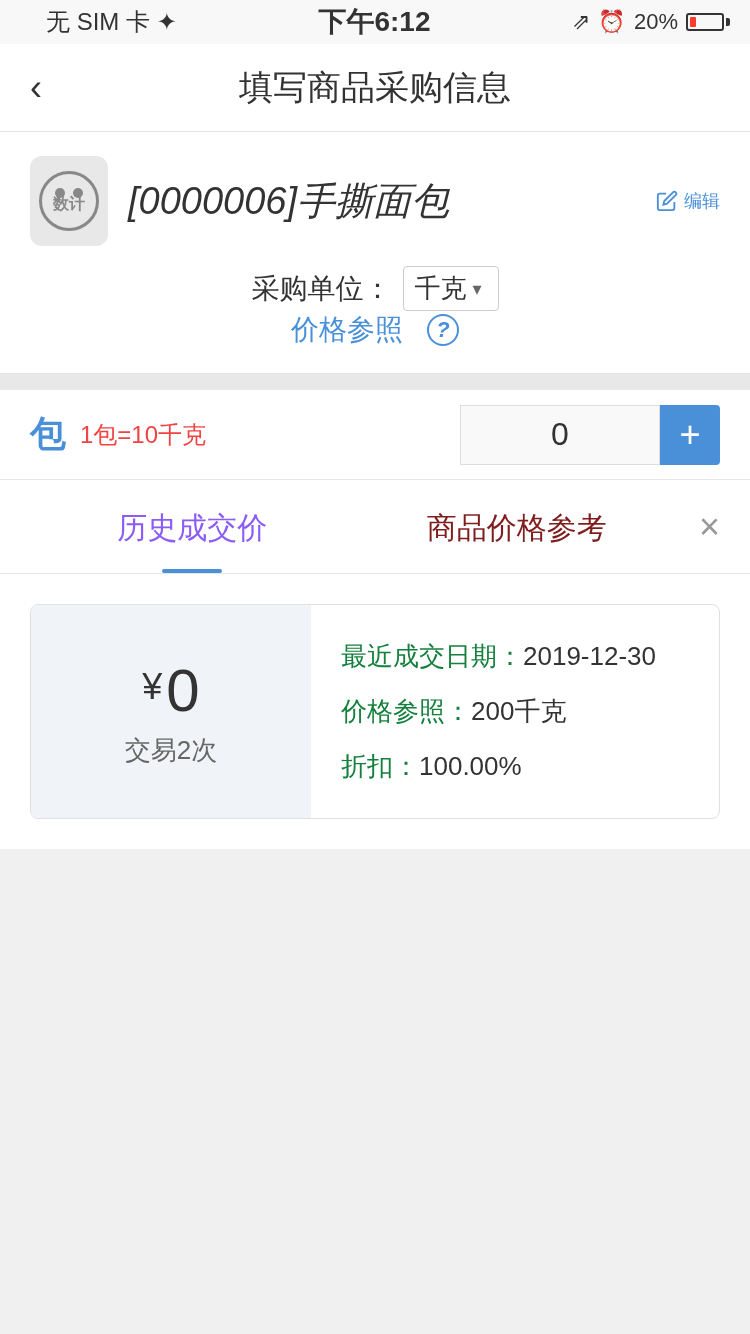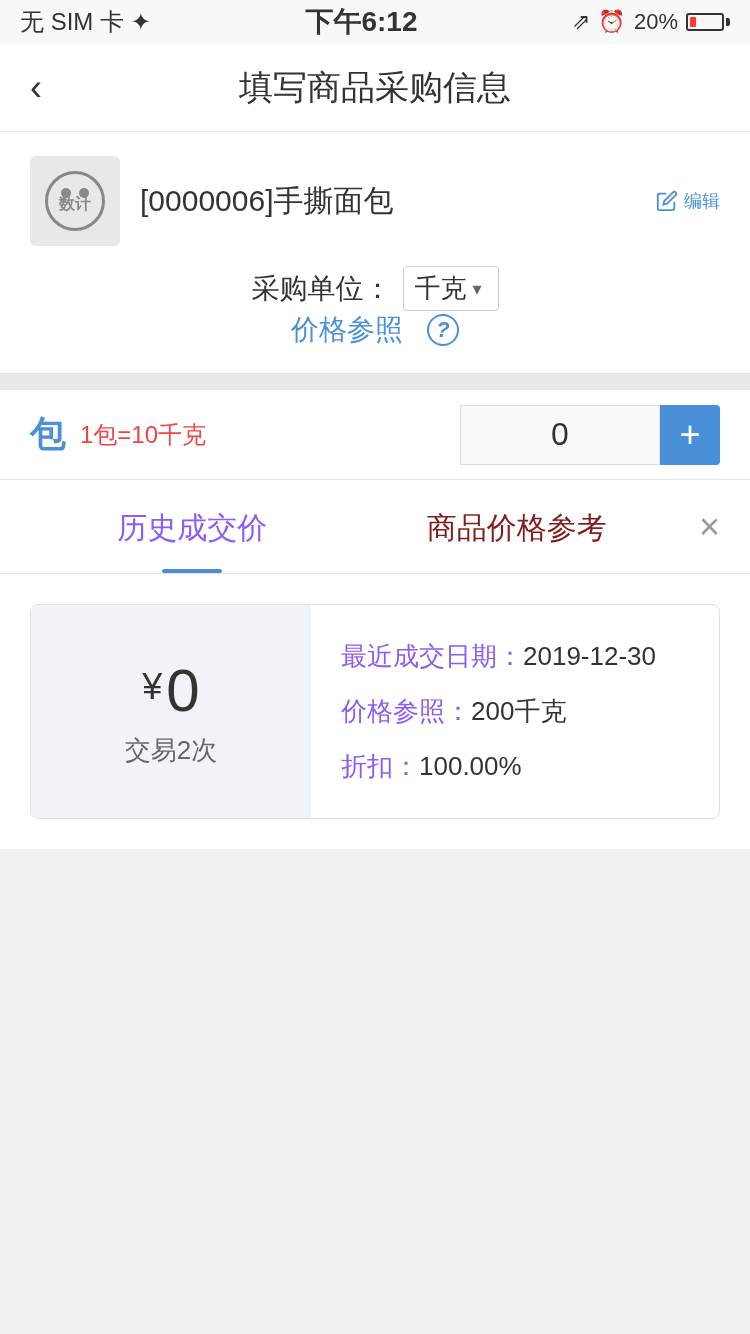--- a/index.html
+++ b/index.html
@@ -22,20 +22,21 @@
       align-items: center;
       justify-content: space-between;
       padding: 0 20px;
       font-size: 24px;
       color: #333;
     }
     .status-left {
       display: flex;
       align-items: flex-end;
       gap: 8px;
+      margin-left: 26px;
     }
     .status-center {
       font-size: 28px;
       font-weight: 700;
     }
     .status-right {
       display: flex;
       align-items: center;
       gap: 8px;
       font-size: 22px;
@@ -106,24 +107,24 @@
       align-items: center;
       justify-content: space-between;
       margin-bottom: 20px;
     }
     .product-left {
       display: flex;
       align-items: center;
       gap: 20px;
     }
     .product-thumbnail {
-      width: 90px;
+      width: 78px;
       height: 90px;
       background: #e8e8e8;
-      border-radius: 6px;
+      border-radius: 12px;
       display: flex;
       align-items: center;
       justify-content: center;
       flex-shrink: 0;
     }
     
     .owl-logo {
       width: 60px;
       height: 60px;
       border: 3px solid #888;
@@ -149,23 +150,24 @@
       border-radius: 50%;
       background: #888;
     }
     .owl-text {
       font-size: 16px;
       font-weight: bold;
       color: #888;
       margin-top: 6px;
     }
     .product-name {
-      font-size: 30px;
+      font-size: 38px;
       color: #333;
       font-weight: 500;
+      font-style: italic;
     }
     .edit-link {
       font-size: 18px;
       color: #4a90d9;
       display: flex;
       align-items: center;
       gap: 6px;
       cursor: pointer;
       flex-shrink: 0;
     }
@@ -376,21 +378,21 @@
       flex-direction: column;
       justify-content: center;
       gap: 16px;
     }
     .price-detail-row {
       font-size: 26px;
       color: #333;
       line-height: 1.5;
     }
     .price-detail-label {
-      color: #8b5cf6;
+      color: #15803d;
     }
     .price-detail-value {
       color: #333;
     }
 
     
     .main-content {
       background: #f0f0f0;
       min-height: 600px;
     }

